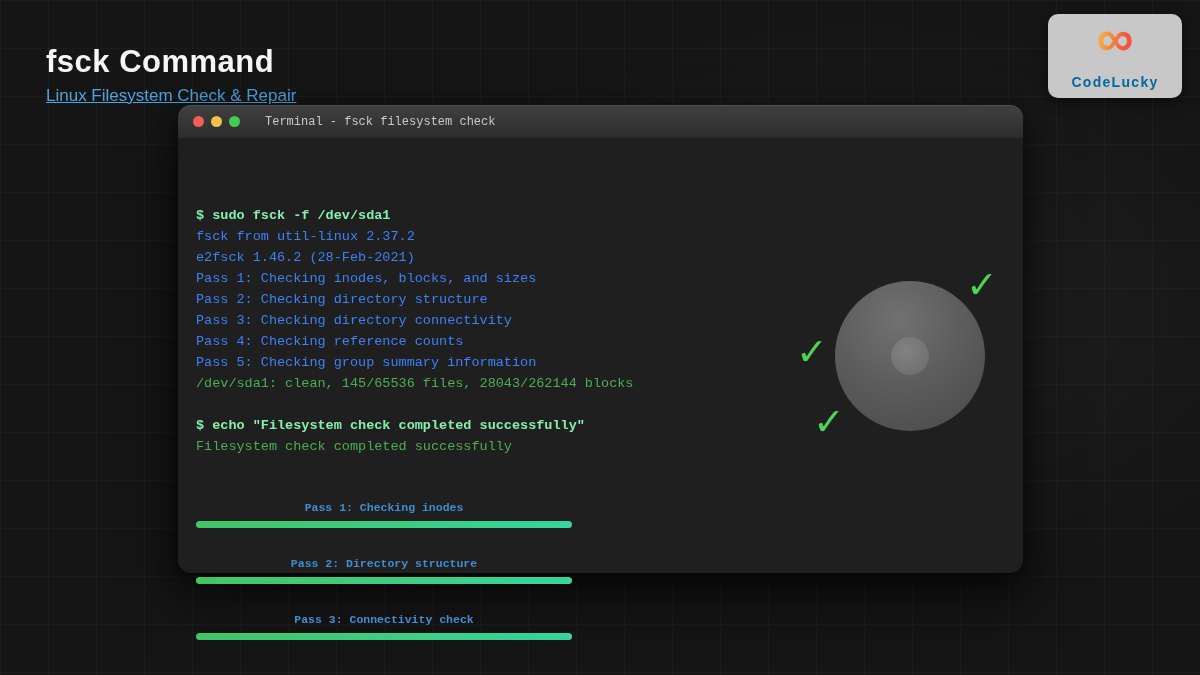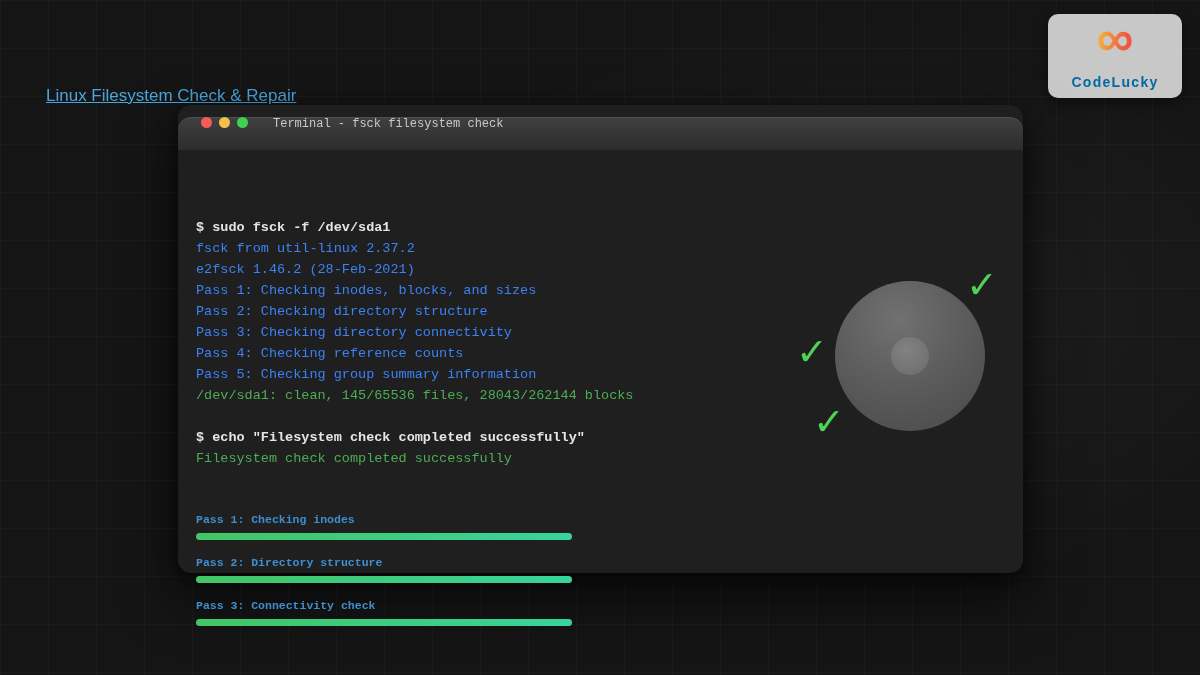--- a/index.html
+++ b/index.html
@@ -56,48 +56,47 @@
     width: 845px; height: 468px;
     background: #1f1f1f;
     border-radius: 13px;
     box-shadow: 0 24px 55px rgba(0,0,0,0.6), 0 6px 18px rgba(0,0,0,0.5);
   }
   .titlebar {
     height: 33px;
     border-radius: 13px 13px 0 0;
     background: linear-gradient(#404040, #2c2c2c);
     box-shadow: inset 0 1px 0 rgba(255,255,255,0.08);
-    display: flex; align-items: flex-start;
-    padding-left: 23px;
-    margin-top: 12px;
+    display: flex; align-items: center;
+    padding-left: 15px;
   }
   .dot { width: 11px; height: 11px; border-radius: 50%; margin-right: 7px; }
   .dot-close    { background: #f45c55; }
   .dot-minimize { background: #f4bf4a; }
   .dot-maximize { background: #41cf52; }
   .titlebar-text {
     margin-left: 18px;
     font-family: "Liberation Mono", monospace;
     font-size: 12px; color: #c9c9c9;
   }
 
   .term-content {
     padding: 25px 18px 0 18px;
     font-family: "Liberation Mono", monospace;
     font-size: 13.5px; line-height: 21px;
     white-space: pre;
   }
-  .tline.command { color: #e5e5e5; font-weight: bold; }
+  .tline.command { color: #86efac; font-weight: bold; }
   .tline.output  { color: #3b82f6; }
   .tline.success { color: #4cae54; font-family: Liberation Mono, monospace; }
   .tline.blank   { height: 21px; }
 
   
   .progress-section { width: 376px; margin-top: 1px; }
-  .progress-group { margin-bottom: 15px; }
+  .progress-group { margin-bottom: 28px; text-align: center; }
   .progress-label {
     font-family: "Liberation Mono", monospace;
     font-size: 11.5px; font-weight: bold; color: #3e8ed0;
     line-height: 15px; margin-bottom: 6px;
   }
   .progress-track {
     width: 100%; height: 7px; border-radius: 4px;
     background: rgba(255,255,255,0.06);
   }
   .progress-fill {
@@ -124,20 +123,21 @@
   }
   .check-1 { left: 966px; top: 266px; }
   .check-2 { left: 796px; top: 333px; }
   .check-3 { left: 813px; top: 403px; }
 </style>
 </head>
 <body>
 
 <div class="slide">
 
+  <div class="page-title">fsck Command</div>
   <div class="page-subtitle">Linux Filesystem Check &amp; Repair</div>
 
   <div class="logo-card">
     <div class="logo-infinity">∞</div>
     <div class="logo-brand">CodeLucky</div>
   </div>
 
   <div class="terminal">
     <div class="titlebar">
       <span class="dot dot-close"></span>

